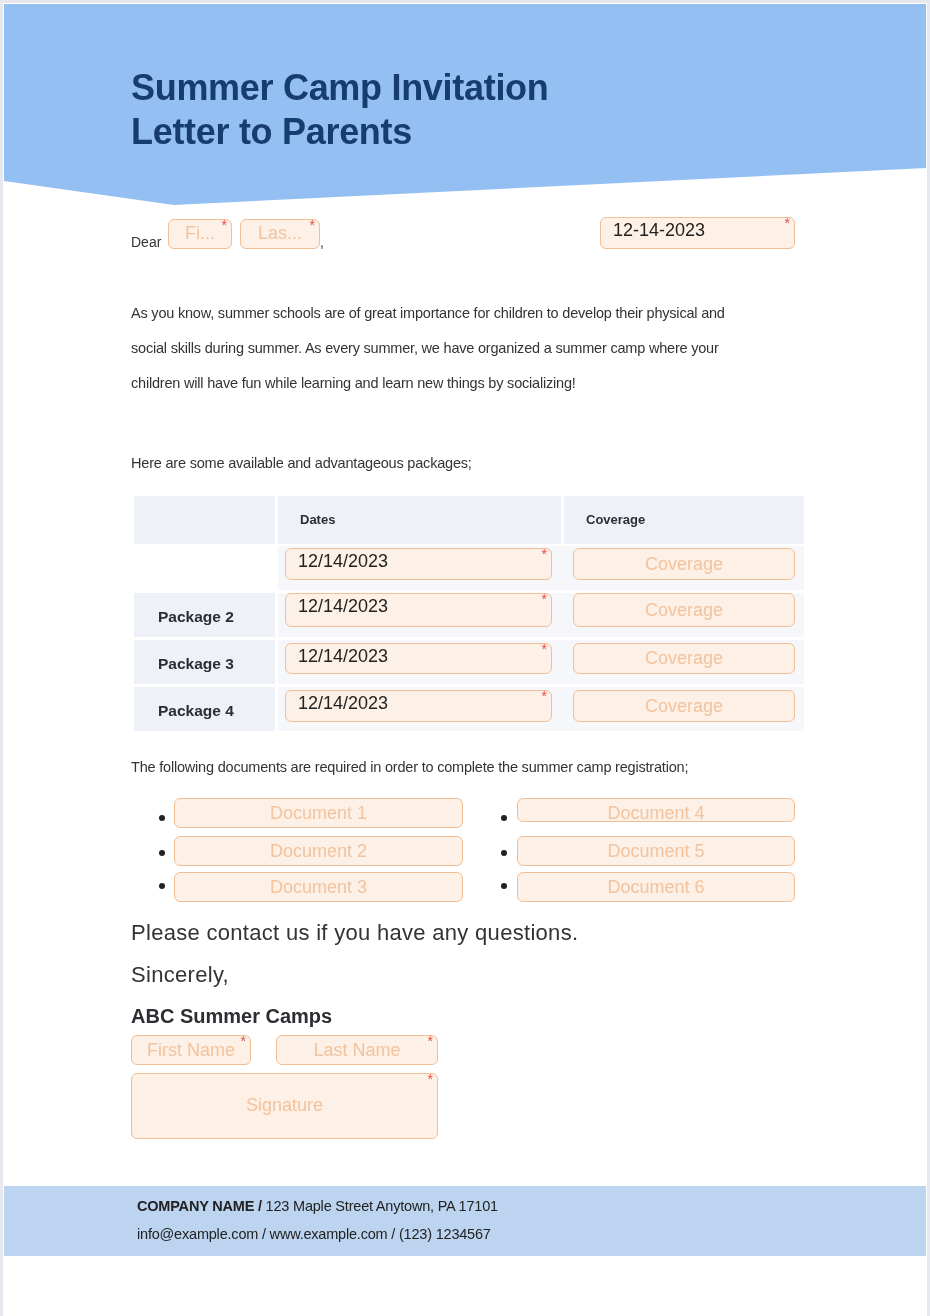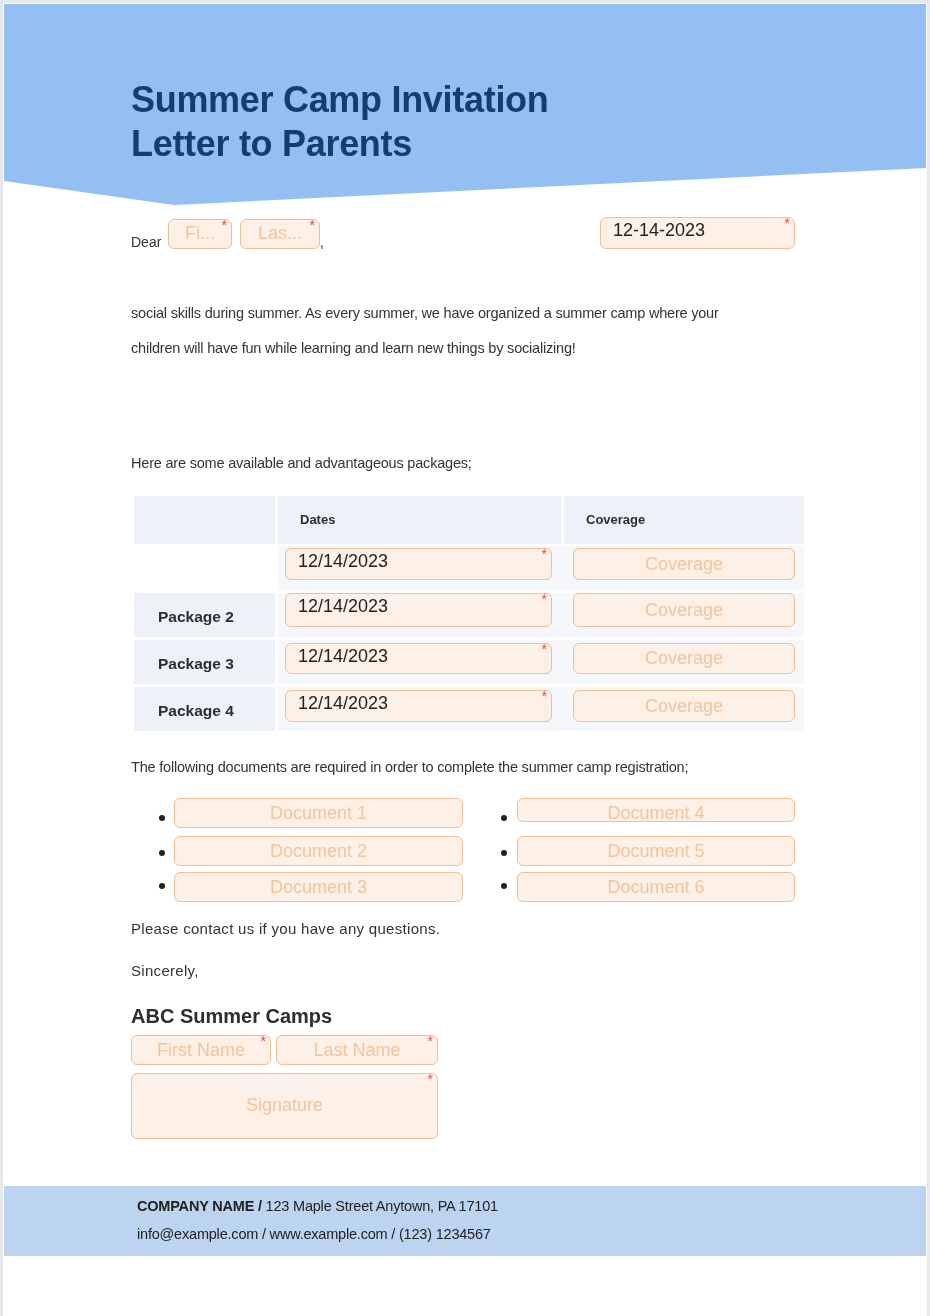--- a/index.html
+++ b/index.html
@@ -10,21 +10,21 @@
       position: absolute; left: 0; top: 0; width: 930px; height: 1316px;
       border: 3px solid #e6e8ee; border-bottom: none; background: #fff;
     }
 
     .header-band { position: absolute; left: 4px; top: 4px; width: 922px; height: 205px; }
     .header-band svg { display: block; }
 
     .doc-title {
       position: absolute; left: 131px; top: 66px; width: 500px;
       font-family: "Liberation Sans", sans-serif; font-weight: bold;
-      font-size: 36px; line-height: 44px; color: #173d6e; letter-spacing: -0.3px; margin-top: 12px;
+      font-size: 36px; line-height: 44px; color: #173d6e; letter-spacing: -0.3px;
     }
 
     .field {
       position: absolute; background: #fdf0e6; border: 1.5px solid #f2bf94;
       border-radius: 6px; font-family: "Liberation Sans", sans-serif;
     }
     .field .ph { color: #f3c39d; font-size: 18px; position: absolute; left: 0; right: 0; text-align: center; white-space: nowrap; overflow: hidden; }
     .field .val { color: #222; font-size: 18px; position: absolute; left: 12px; top: 2px; white-space: nowrap; }
     .field .req { position: absolute; right: 4px; top: -2px; color: #e84b4b; font-size: 14px; line-height: 14px; }
 
@@ -38,21 +38,21 @@
 
     .pkg-table { position: absolute; left: 134px; top: 496px; width: 670px; height: 238px; }
     .pkg-table .cell { position: absolute; }
     .bg-head { background: #eef1f8; }
     .bg-data { background: #f6f7fa; }
     .th-label { font-weight: bold; font-size: 13px; color: #2d2d33; position: absolute; top: 16px; }
     .pkg-label { font-weight: bold; font-size: 15.5px; color: #2d2d33; position: absolute; left: 24px; top: 15px; }
 
     .bullet { position: absolute; width: 6px; height: 6px; border-radius: 50%; background: #222; }
 
-    .closing { position: absolute; left: 131px; font-size: 15px; color: #333; letter-spacing: 0.3px; }
+    .closing { position: absolute; left: 131px; font-size: 22px; color: #333; letter-spacing: 0.3px; }
     .company { position: absolute; left: 131px; top: 1005px; font-size: 20px; font-weight: bold; color: #2d2d33; }
 
     .footer { position: absolute; left: 4px; top: 1186px; width: 922px; height: 70px; background: #bcd4ef; }
     .footer-line { position: absolute; left: 133px; font-size: 14.5px; color: #222; letter-spacing: -0.2px; }
     .footer-line b { font-weight: bold; }
   </style>
 </head>
 <body>
 
 <div class="page-frame"></div>
@@ -76,20 +76,21 @@
   <span class="ph" style="top: 3px; color: rgb(243, 195, 157);">Las...</span>
   <span class="req" style="color: rgb(232, 75, 75);">*</span>
 </div>
 <span class="dear-comma">,</span>
 <div class="field" style="left: 600px; top: 217px; width: 195px; height: 32px; background: rgb(253, 240, 230); border-color: rgb(242, 191, 148);">
   <span class="val">12-14-2023</span>
   <span class="req" style="color: rgb(232, 75, 75);">*</span>
 </div>
 
 <div class="para intro">
+  <div>As you know, summer schools are of great importance for children to develop their physical and</div>
   <div>social skills during summer. As every summer, we have organized a summer camp where your</div>
   <div>children will have fun while learning and learn new things by socializing!</div>
 </div>
 <div class="para packages-intro">Here are some available and advantageous packages;</div>
 
 <div class="pkg-table">
 
   <div class="cell bg-head" style="left:0; top:0; width:141px; height:48px;"></div>
   <div class="cell bg-head" style="left:144px; top:0; width:283px; height:48px;">
     <span class="th-label" style="left:22px;">Dates</span>
@@ -171,21 +172,21 @@
 </div>
 <span class="bullet" style="left:501px; top:883px;"></span>
 <div class="field" style="left: 517px; top: 872px; width: 278px; height: 30px; background: rgb(253, 240, 230); border-color: rgb(242, 191, 148);">
   <span class="ph" style="top: 4px; color: rgb(243, 195, 157);">Document 6</span>
 </div>
 
 <div class="closing" style="top:920px;">Please contact us if you have any questions.</div>
 <div class="closing" style="top:962px;">Sincerely,</div>
 <div class="company">ABC Summer Camps</div>
 
-<div class="field" style="left: 131px; top: 1035px; width: 140px; height: 30px; background: rgb(253, 240, 230); border-color: rgb(242, 191, 148);">
+<div class="field" style="left: 131px; top: 1035px; width: 120px; height: 30px; background: rgb(253, 240, 230); border-color: rgb(242, 191, 148);">
   <span class="ph" style="top: 4px; color: rgb(243, 195, 157);">First Name</span>
   <span class="req" style="color: rgb(232, 75, 75);">*</span>
 </div>
 <div class="field" style="left: 276px; top: 1035px; width: 162px; height: 30px; background: rgb(253, 240, 230); border-color: rgb(242, 191, 148);">
   <span class="ph" style="top: 4px; color: rgb(243, 195, 157);">Last Name</span>
   <span class="req" style="color: rgb(232, 75, 75);">*</span>
 </div>
 <div class="field" style="left: 131px; top: 1073px; width: 307px; height: 66px; background: rgb(253, 240, 230); border-color: rgb(242, 191, 148);">
   <span class="ph" style="top: 21px; color: rgb(243, 195, 157);">Signature</span>
   <span class="req" style="color: rgb(232, 75, 75);">*</span>

